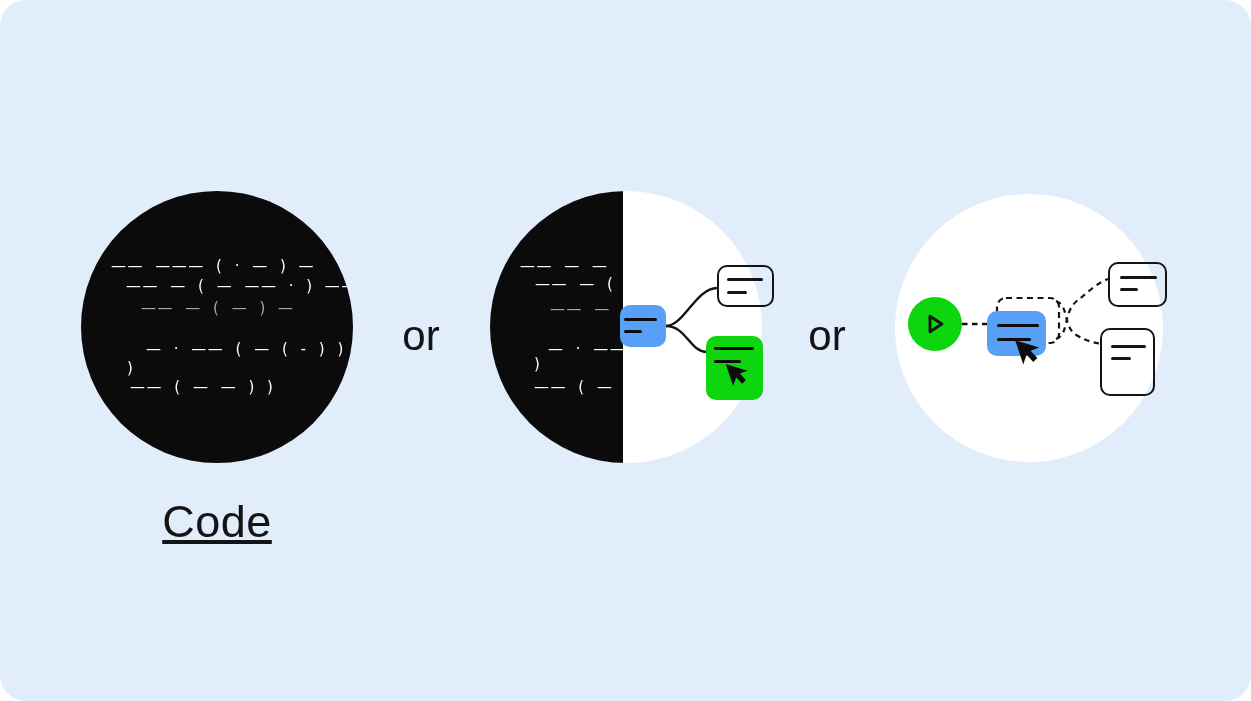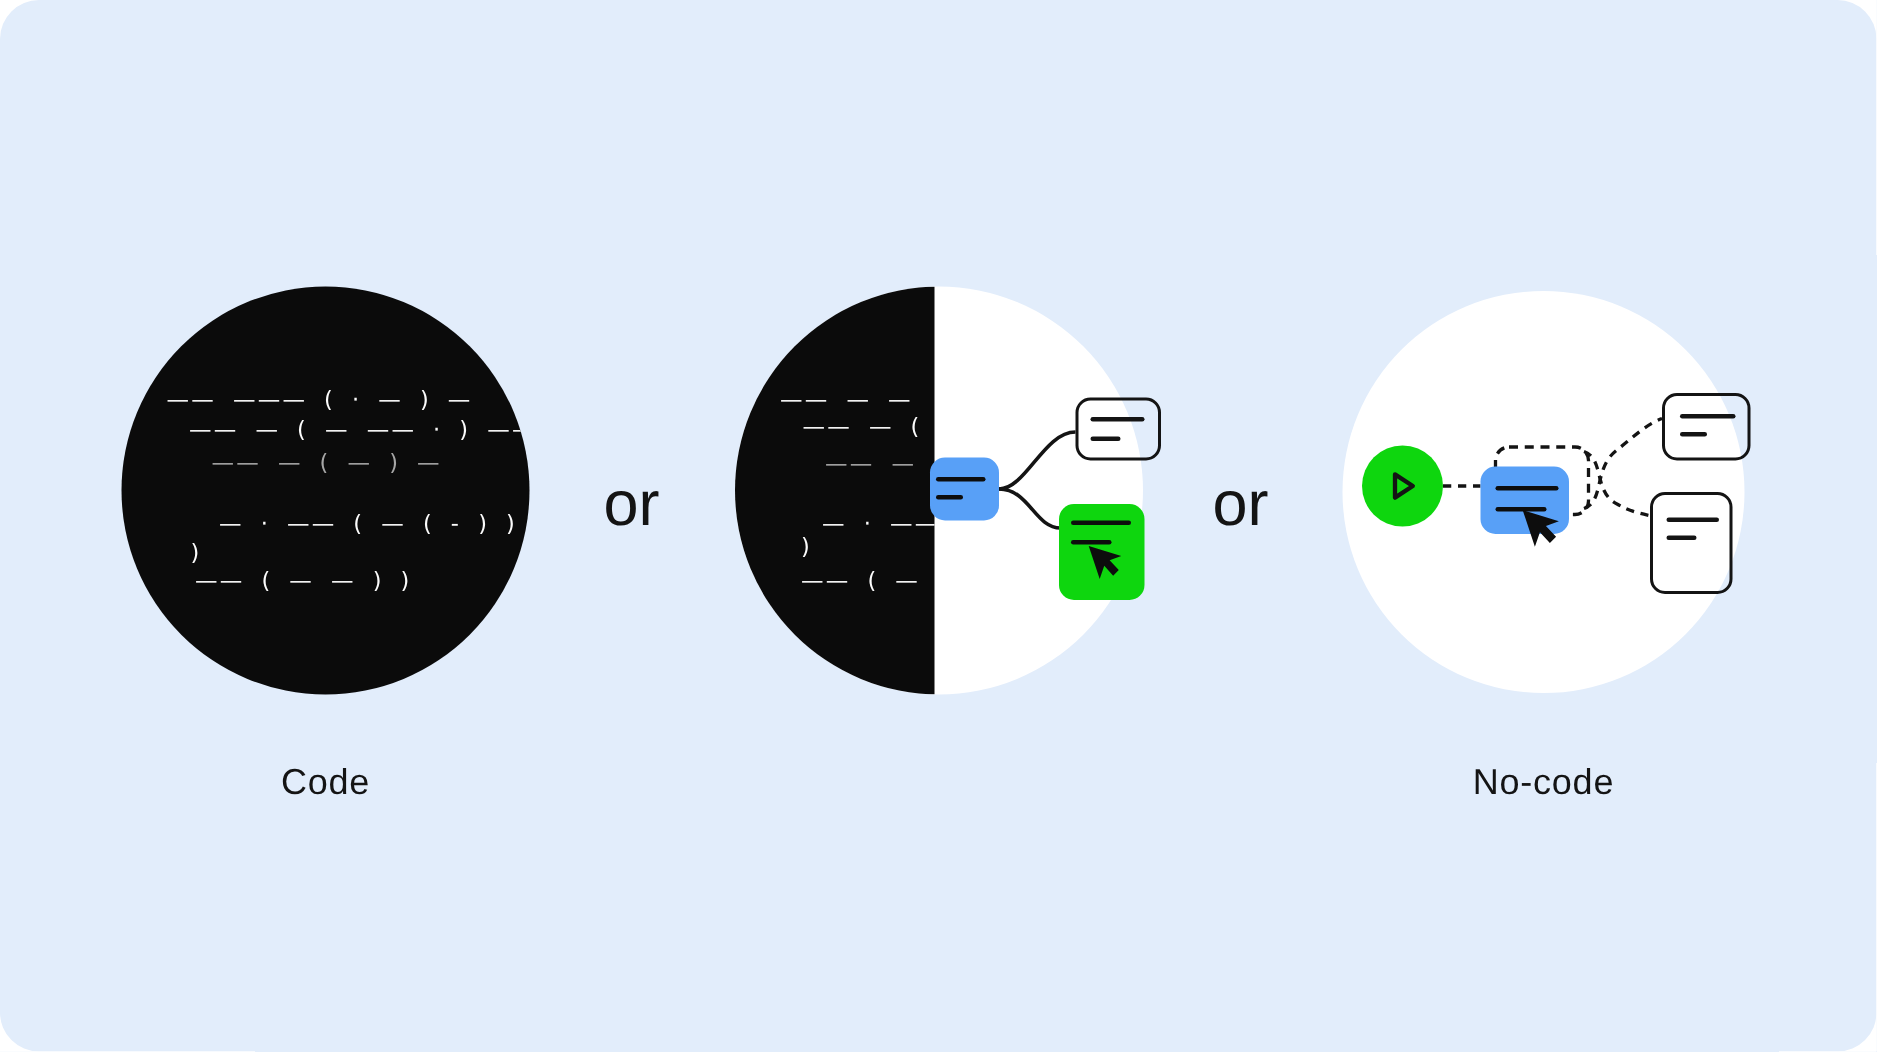--- a/index.html
+++ b/index.html
@@ -29,21 +29,21 @@
   .blue-box{background:#58A0F7;}
   .green-box{background:#0ED60E;}
 
   .green-play{position:absolute;left:908px;top:297px;width:54px;height:54px;border-radius:50%;
               background:#0ED60E;display:flex;align-items:center;justify-content:center;}
 
   .svg-abs{position:absolute;overflow:visible;}
 
   
   .option-label{position:absolute;top:500px;text-align:center;color:#141414;
-                font-size:24px;letter-spacing:0.5px;line-height:44px;font-weight:400;}
+                font-size:45px;letter-spacing:0.5px;line-height:44px;font-weight:400;text-decoration:underline;}
   .label-code{left:81px;width:272px;}
   .label-low{left:490px;width:272px;}
   .label-no{left:895px;width:268px;}
 
   .or-label{position:absolute;top:310px;width:90px;text-align:center;color:#141414;
             font-size:42px;line-height:52px;font-weight:400;}
   .or-1{left:376px;}
   .or-2{left:782px;}
 
   .cursor-icon{position:absolute;}
@@ -127,16 +127,15 @@
     <div class="node outlined" style="left:1108px;top:262px;width:55px;height:41px;">
       <div class="textbar" style="left:10px;top:12px;width:37px;"></div>
       <div class="textbar" style="left:10px;top:24px;width:18px;"></div>
     </div>
     <div class="node outlined" style="left:1100px;top:328px;width:51px;height:64px;">
       <div class="textbar" style="left:9px;top:15px;width:35px;"></div>
       <div class="textbar" style="left:9px;top:27px;width:20px;"></div>
     </div>
 
     <div class="option-label label-code">Code</div>
-    <div class="option-label label-no">No-code</div>
 
   </div>
 </div>
 
 </body></html>

